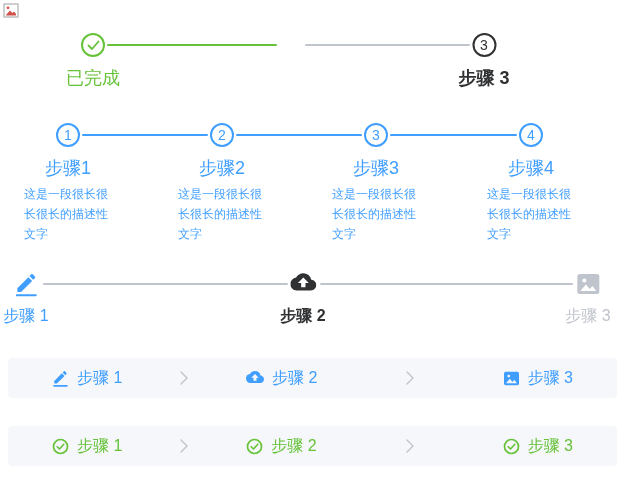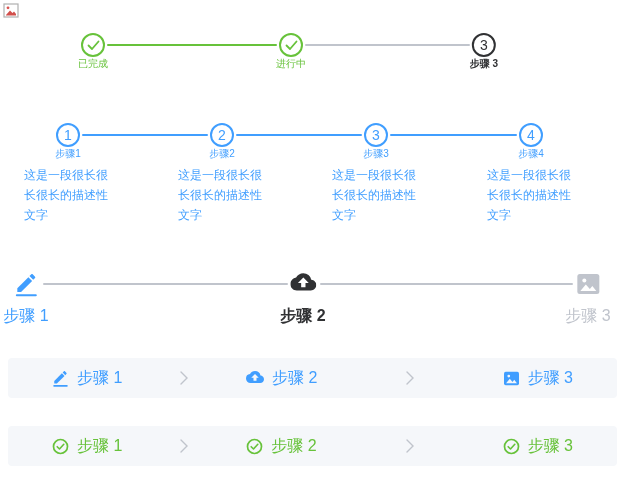--- a/index.html
+++ b/index.html
@@ -14,21 +14,21 @@
   .h-line.fill-primary{background:#409EFF;}
   .node{position:absolute;top:0;transform:translateX(-50%);display:flex;flex-direction:column;align-items:center;}
   .node.is-success{color:#67C23A;}
   .node.is-process{color:#303133;}
   .node.is-finish{color:#409EFF;}
   .step-circle{
     width:24px;height:24px;box-sizing:border-box;border:2px solid currentColor;border-radius:50%;
     background:#fff;display:flex;align-items:center;justify-content:center;
     font-size:14px;color:currentColor;
   }
-  .step-title{font-size:10px;color:currentColor;white-space:nowrap;}
+  .step-title{margin-top:9px;font-size:18px;color:currentColor;white-space:nowrap;}
   .node.is-process .step-title{font-weight:bold;}
   .step-desc{margin-top:4px;width:88px;font-size:12px;line-height:20px;text-align:left;color:currentColor;}
   
   #row-status{top:33px;height:62px;}
   #row-desc{top:123px;height:118px;}
   #row-icons{top:270px;height:60px;}
   .icon-node{position:absolute;top:0;transform:translateX(-50%);display:flex;flex-direction:column;align-items:center;}
   .icon-node .step-icon{height:28px;display:flex;align-items:center;}
   .icon-node .step-title{margin-top:8px;font-size:16px;}
   .icon-node.is-finish{color:#409EFF;}
@@ -71,28 +71,20 @@
 
     <div class="node is-success" style="left:93px;">
       <div class="step-circle">
         <svg width="13" height="11" viewBox="0 0 13 11">
             <path d="M1.5 5.5 L5 9 L11.5 1.5" fill="none" stroke="currentColor" stroke-width="1.8" stroke-linecap="round" stroke-linejoin="round"></path>
           </svg>
       </div>
       <div class="step-title">已完成</div>
     </div>
 
-    <div class="node is-success" style="left:291px;">
-      <div class="step-circle">
-        <svg width="13" height="11" viewBox="0 0 13 11">
-            <path d="M1.5 5.5 L5 9 L11.5 1.5" fill="none" stroke="currentColor" stroke-width="1.8" stroke-linecap="round" stroke-linejoin="round"></path>
-          </svg>
-      </div>
-      <div class="step-title">进行中</div>
-    </div>
 
     <div class="node is-process" style="left:484px;">
       <div class="step-circle">3</div>
       <div class="step-title">步骤 3</div>
     </div>
   </div>
 
   <div class="steps-row" id="row-desc">
     <div class="h-line fill-primary" style="left:82px;width:126px;top:11px;"></div>
     <div class="h-line fill-primary" style="left:236px;width:126px;top:11px;"></div>

